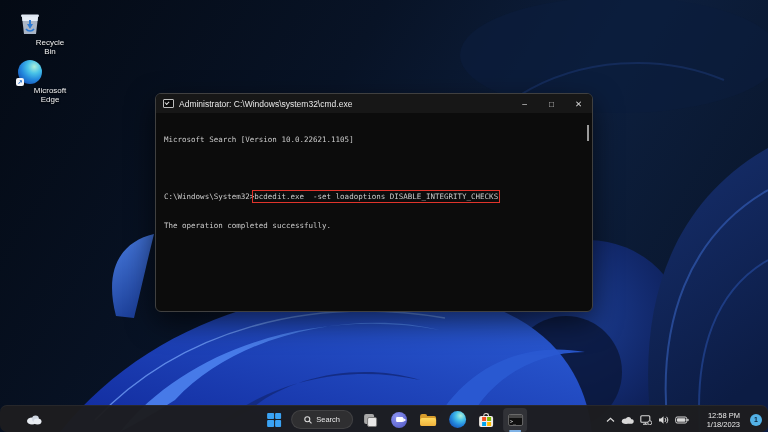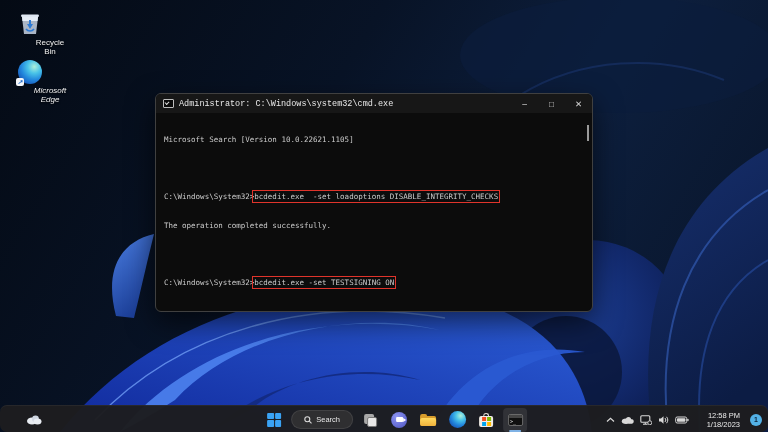--- a/index.html
+++ b/index.html
@@ -5,40 +5,40 @@
   * { margin:0; padding:0; box-sizing:border-box; }
   html,body { width:768px; height:432px; overflow:hidden; background:#060c18;
               font-family:"Liberation Sans", sans-serif; }
   #screen { position:relative; width:768px; height:432px; overflow:hidden; }
   #wallpaper { position:absolute; inset:0; }
 
   
   .desk-icon { position:absolute; width:56px; display:flex; flex-direction:column;
                align-items:center; gap:2px; cursor:default; }
   #icon-recycle { left:2px; top:8px; }
-  #icon-edge    { left:2px; top:60px;font-style:italic; }
+  #icon-edge    { left:2px; top:60px; }
   .di-label { font-size:8px; color:#f2f2f2; text-align:center; line-height:9px;
               text-shadow:0 1px 2px rgba(0,0,0,.9);padding-left:40px; }
   .edge-ball { width:24px; height:24px; border-radius:50%; position:relative;
     background: radial-gradient(circle at 68% 28%, #aef0da 0%, #49c3e8 28%, #2388dd 55%, #1650b4 85%, #123f92 100%); }
   .edge-ball .shortcut-badge { position:absolute; left:-2px; bottom:-2px; width:8px; height:8px;
     background:#f4f6fa; border-radius:2px; font-size:6px; line-height:8px; text-align:center;
     color:#1a66c8; font-weight:bold; }
 
   
   #cmdwin { position:absolute; left:155px; top:93px; width:438px; height:219px;
             background:#0c0c0c; border:1px solid #404040; border-radius:6px;
             box-shadow:0 10px 28px rgba(0,0,0,.6); overflow:hidden; }
   .titlebar { height:19px; background:#171717; display:flex; align-items:center;
               padding-left:7px; }
   .cmdico { width:11px; height:9px; background:#0a0a0a; border:1px solid #bdbdbd;
             border-radius:1px; margin-right:5px; position:relative; flex:0 0 auto; }
   .cmdico::after { content:""; position:absolute; left:1px; top:1px; width:3px; height:2px;
             border-left:1px solid #ddd; border-bottom:1px solid #ddd; transform:rotate(-45deg); }
-  .title { font-size:8.5px; color:#e8e8e8; white-space:nowrap; overflow:hidden; flex:1;font-family:Liberation Mono, monospace; }
+  .title { font-size:8.5px; color:#e8e8e8; white-space:nowrap; overflow:hidden; flex:1; }
   .controls { display:flex; height:19px; flex:0 0 auto; }
   .ctl { width:27px; height:19px; display:flex; align-items:center; justify-content:center;
          font-size:8.5px; color:#d8d8d8; }
   .term { position:relative; height:200px;
           font-family:"DejaVu Sans Mono", monospace; font-size:7.5px; line-height:9.5px;
           color:#cccccc; padding:3px 10px 0 8px; white-space:pre; }
   .tline { height:9.5px; }
   .redbox { outline:1.4px solid #e0342b; outline-offset:1px; }
   .scrollbar { position:absolute; top:0; right:1px; width:7px; height:200px; }
   .thumb { position:absolute; top:12px; right:2px; width:2px; height:16px; background:#9a9a9a; }
@@ -173,21 +173,20 @@
         <div class="ctl">□</div>
         <div class="ctl">✕</div>
       </div>
     </div>
     <div class="term">
       <div class="tline"><span>Microsoft Search [Version 10.0.22621.1105]</span></div>
       <div class="tline"></div>
       <div class="tline"><span>C:\Windows\System32&gt;</span><span class="redbox">bcdedit.exe  -set loadoptions DISABLE_INTEGRITY_CHECKS</span></div>
       <div class="tline"><span>The operation completed successfully.</span></div>
       <div class="tline"></div>
-      <div class="tline"><span>C:\Windows\System32&gt;</span><span class="redbox">bcdedit.exe -set TESTSIGNING ON</span></div>
       
       
       
       
       <div class="scrollbar">
         <div class="thumb"></div>
       </div>
     </div>
   </div>
 

